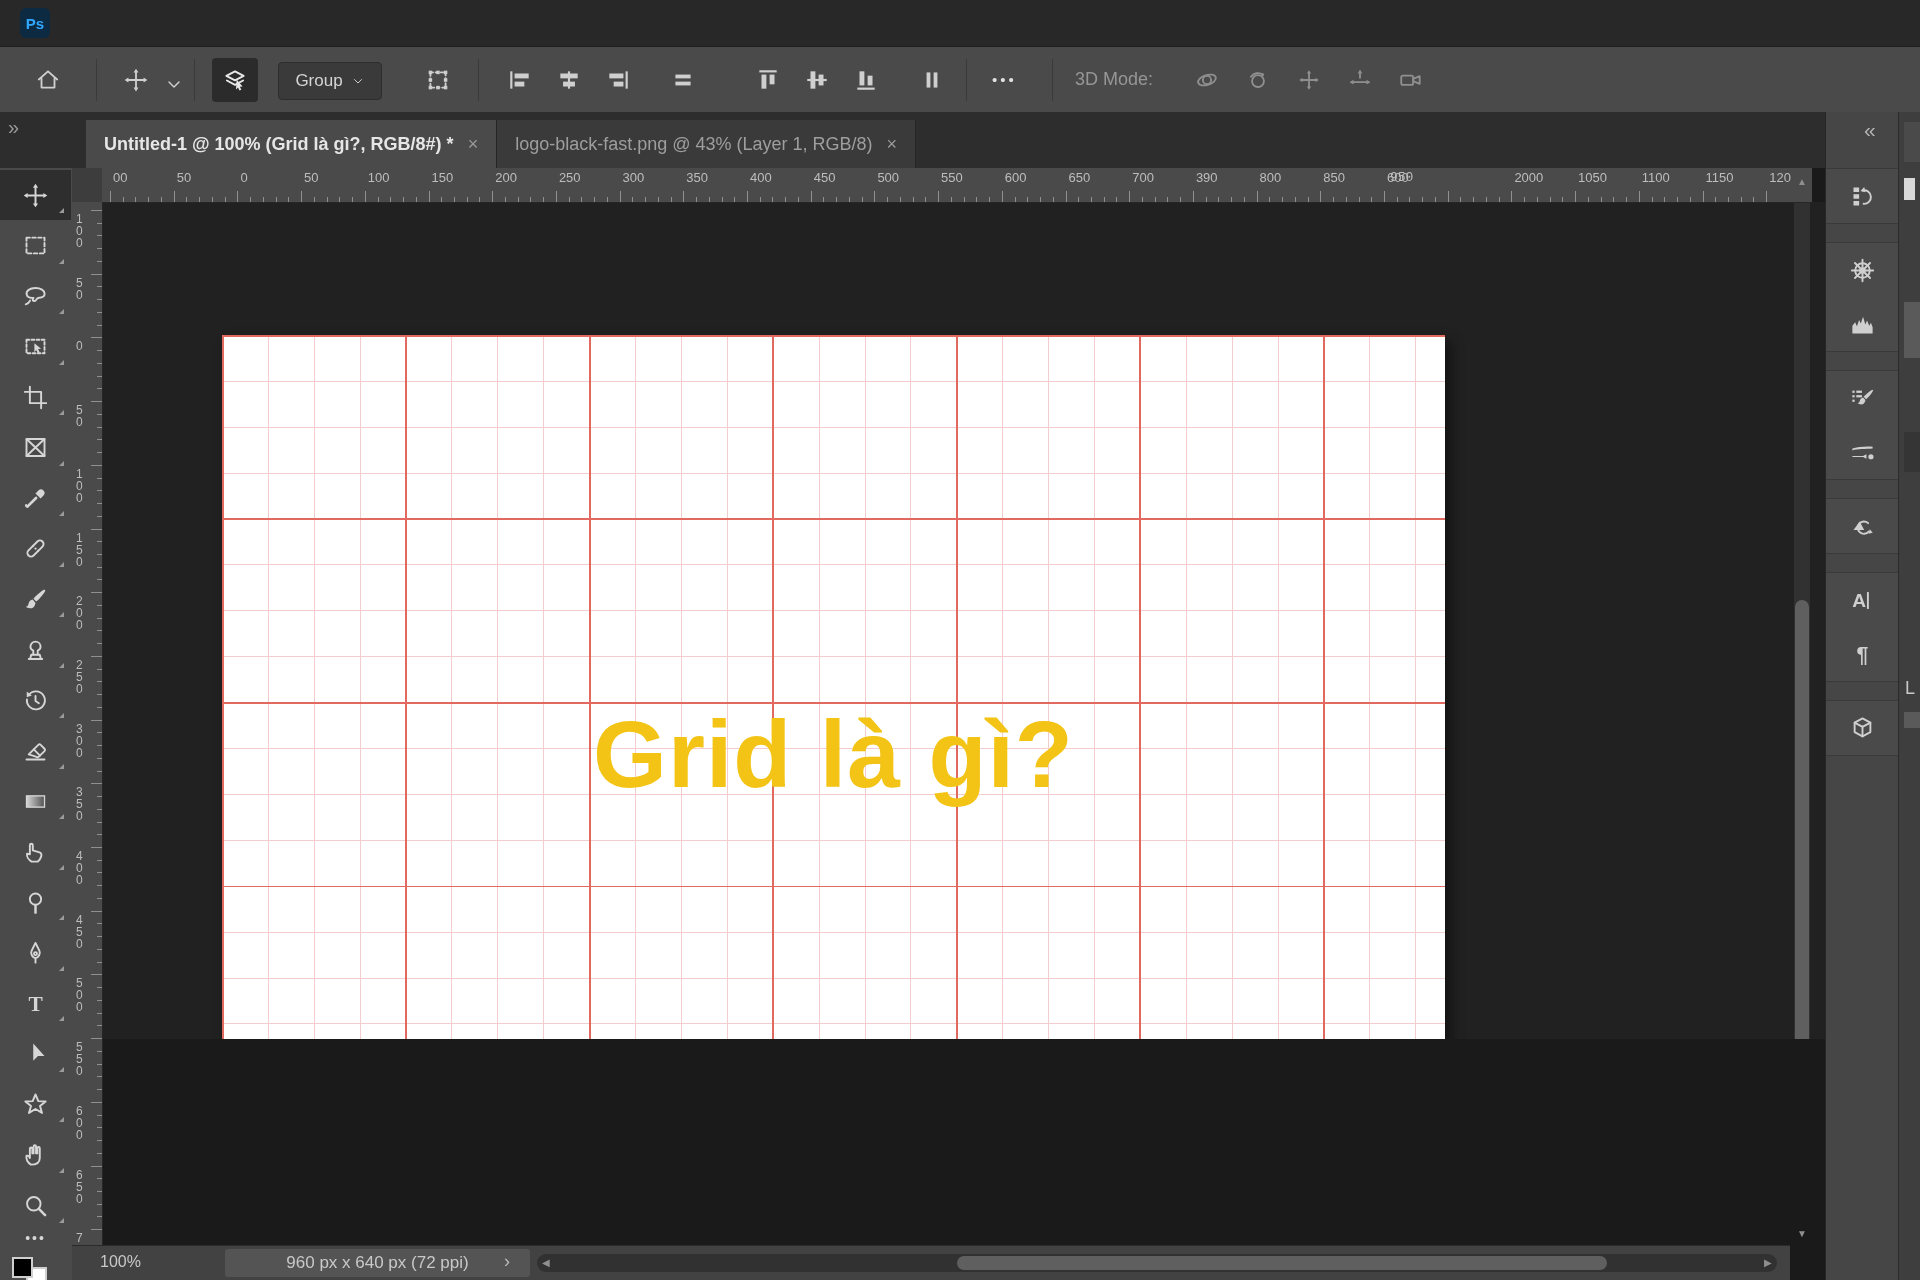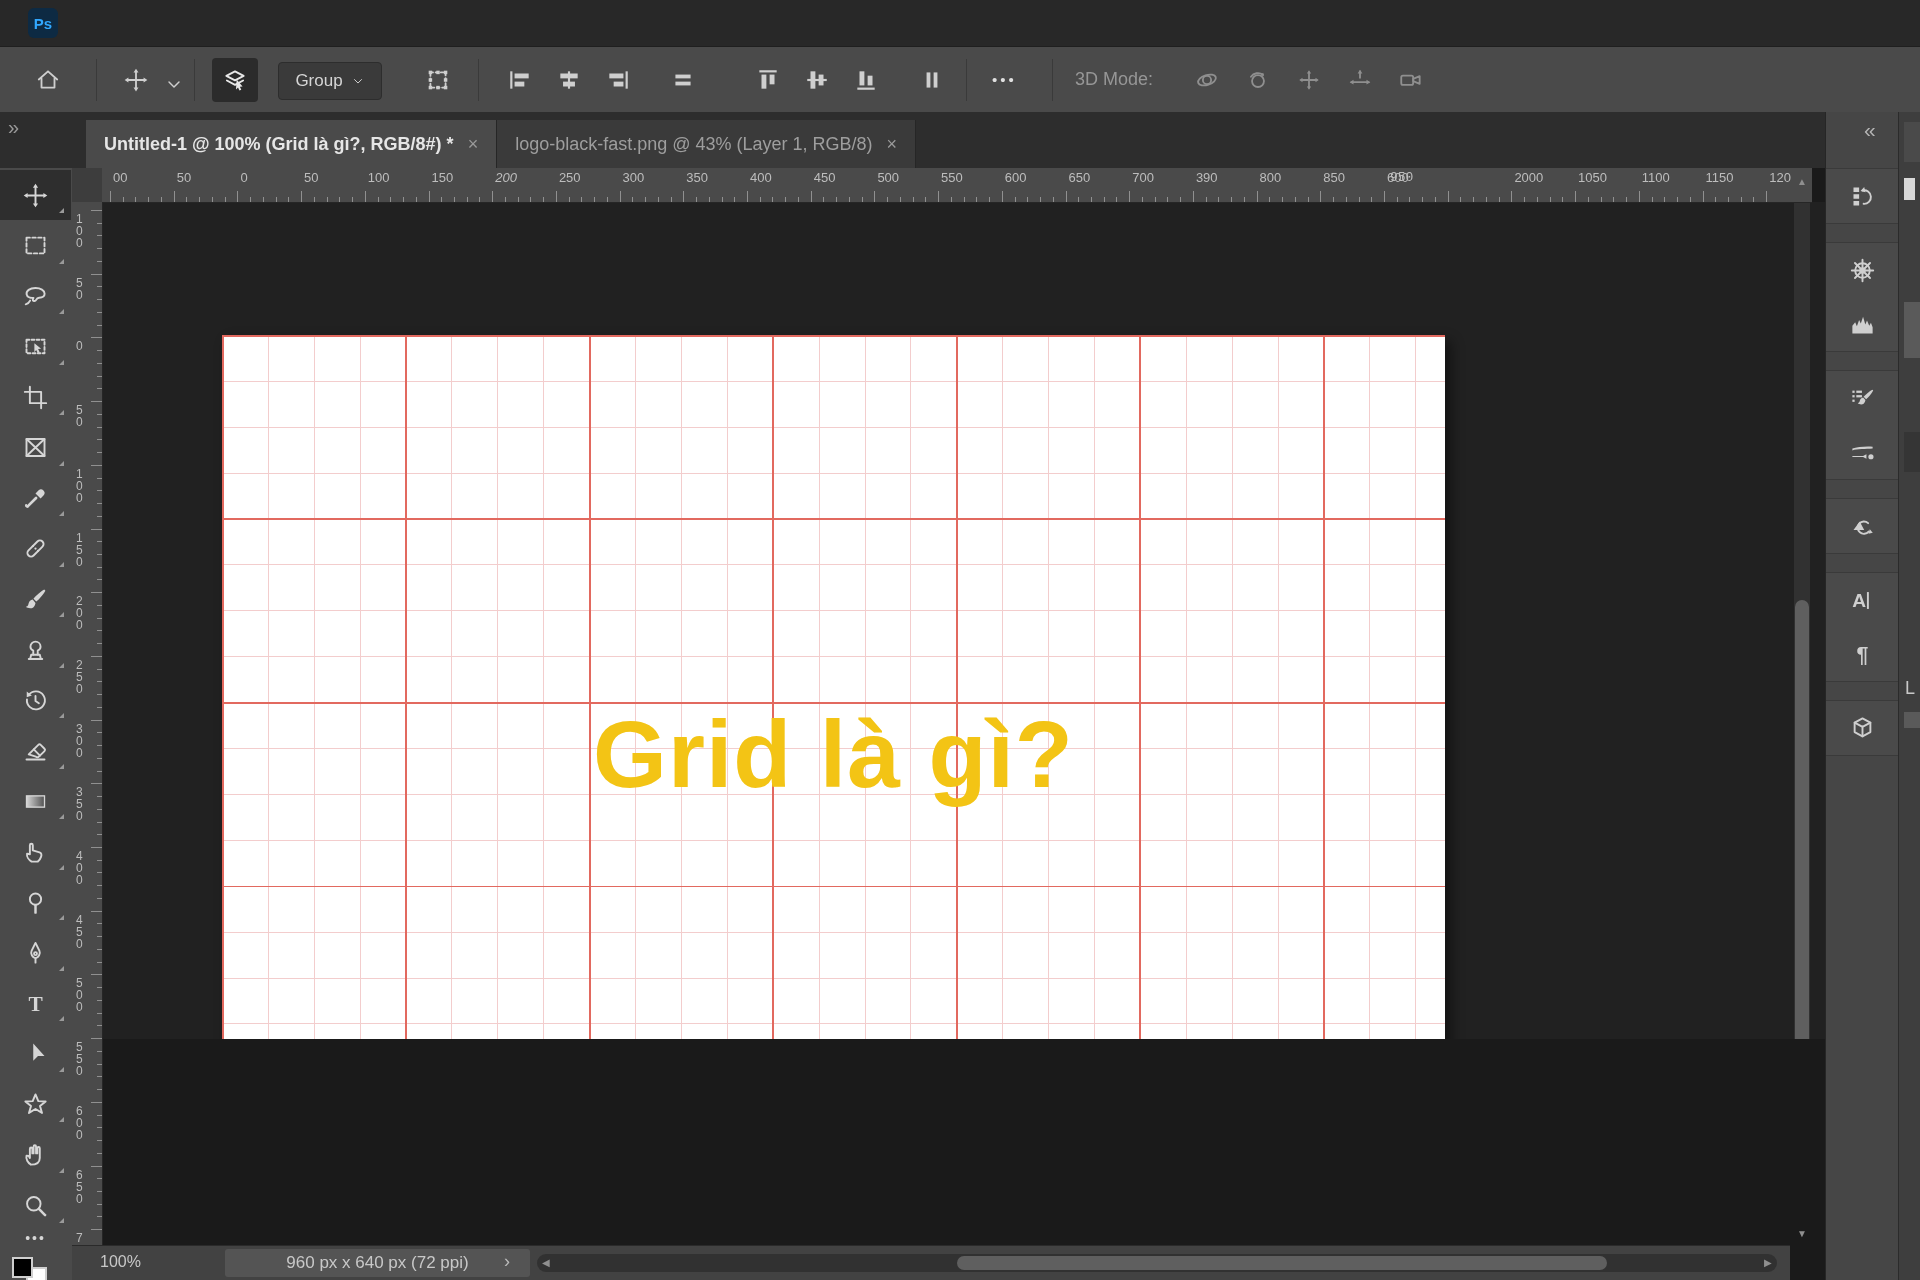--- a/index.html
+++ b/index.html
@@ -1,21 +1,21 @@
 <!DOCTYPE html>
 <html style="--accent_blue: #31A8FF; --logo_bg: #0D2A43; --grid_major: #E2695F; --grid_minor: #F3CDCD; --canvas_text_color: #F3C415; --pasteboard: #212121;"><head>
 <meta charset="utf-8">
 <style>
   html,body{margin:0;padding:0;background:#1a1a1a;}
   body{width:1920px;height:1280px;position:relative;overflow:hidden;
        font-family:"Liberation Sans",sans-serif;-webkit-font-smoothing:antialiased;}
   .abs{position:absolute;}
   
   #menubar{left:0;top:0;width:1920px;height:46px;background:#282828;display:flex;align-items:center;z-index:5;}
-  #ps-logo{width:30px;height:30px;margin-left:28px;border-radius:6px;background:var(--logo_bg,#0d2a43);
+  #ps-logo{width:30px;height:30px;margin-left:20px;border-radius:6px;background:var(--logo_bg,#0d2a43);
            color:var(--accent_blue,#31a8ff);font-size:15px;font-weight:bold;display:flex;align-items:center;justify-content:center;}
   #menu-items{display:flex;margin-left:16px;}
   .menu-item{color:#dcdcdc;font-size:18px;padding:0 13px;line-height:46px;cursor:default;}
   
   #optionsbar{left:0;top:46px;width:1920px;height:66px;background:#4a4a4a;border-top:1px solid #1f1f1f;border-bottom:1px solid #282828;z-index:5;}
   .obar-divider{position:absolute;top:12px;width:1px;height:42px;background:#3a3a3a;}
   .icon{display:inline-flex;align-items:center;justify-content:center;color:#cfcfcf;}
   .icon svg{width:26px;height:26px;}
   .obar-icon{position:absolute;top:19px;width:28px;height:28px;}
   .obar-icon.small svg{width:20px;height:20px;}
@@ -444,21 +444,21 @@
     <span class="h-tick" style="left: 288.28px; height: 5px;"></span>
     <span class="h-tick" style="left: 301.02px; height: 5px;"></span>
     <span class="h-tick" style="left: 313.76px; height: 5px;"></span>
     <span class="h-tick" style="left: 326.5px; height: 11px;"></span>
     <span class="h-label" style="left: 329.5px;">150</span>
     <span class="h-tick" style="left: 339.24px; height: 5px;"></span>
     <span class="h-tick" style="left: 351.98px; height: 5px;"></span>
     <span class="h-tick" style="left: 364.72px; height: 5px;"></span>
     <span class="h-tick" style="left: 377.46px; height: 5px;"></span>
     <span class="h-tick" style="left: 390.2px; height: 11px;"></span>
-    <span class="h-label" style="left: 393.2px; font-style: italic;">200</span>
+    <span class="h-label" style="left: 393.2px;">200</span>
     <span class="h-tick" style="left: 402.94px; height: 5px;"></span>
     <span class="h-tick" style="left: 415.68px; height: 5px;"></span>
     <span class="h-tick" style="left: 428.42px; height: 5px;"></span>
     <span class="h-tick" style="left: 441.16px; height: 5px;"></span>
     <span class="h-tick" style="left: 453.9px; height: 11px;"></span>
     <span class="h-label" style="left: 456.9px;">250</span>
     <span class="h-tick" style="left: 466.64px; height: 5px;"></span>
     <span class="h-tick" style="left: 479.38px; height: 5px;"></span>
     <span class="h-tick" style="left: 492.12px; height: 5px;"></span>
     <span class="h-tick" style="left: 504.86px; height: 5px;"></span>

